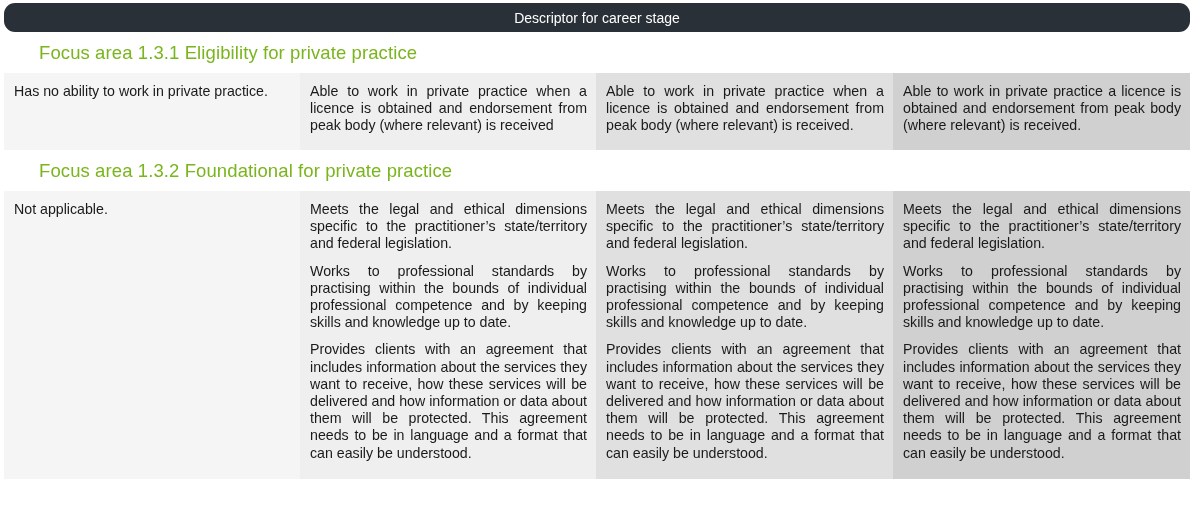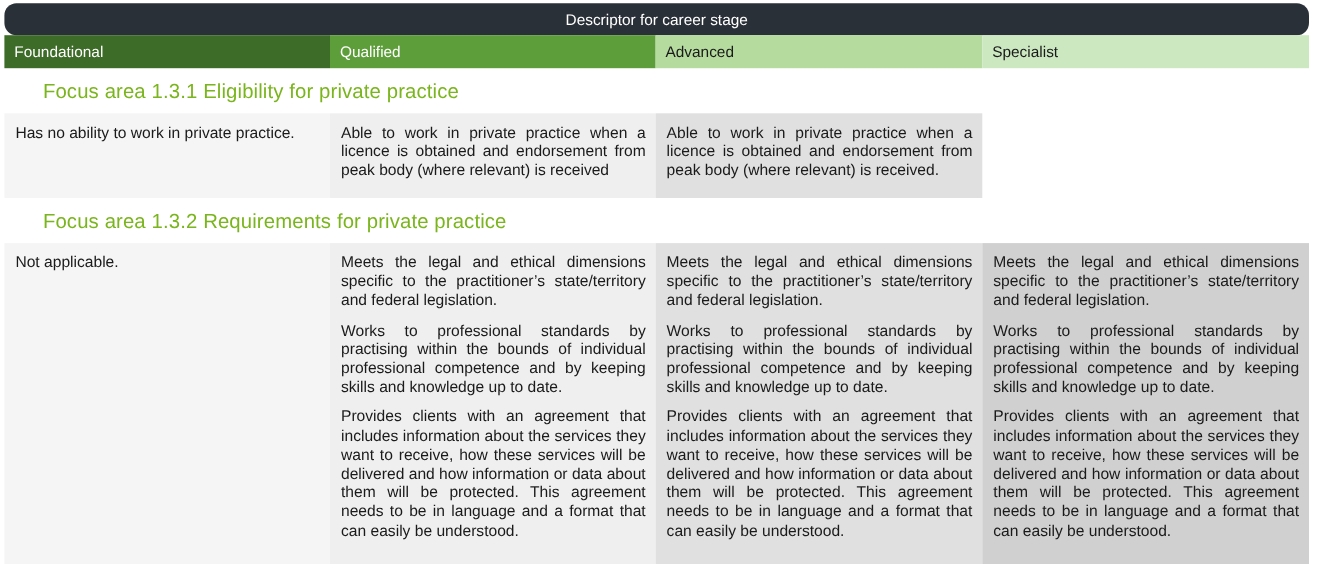--- a/index.html
+++ b/index.html
@@ -20,48 +20,45 @@
            color: #7ab51d; font-weight: normal; font-size: 18.5px; letter-spacing: 0.1px; }
   .row { display: flex; }
   .cell { box-sizing: border-box; padding: 10px 9px 8px 10px; font-size: 14.2px; line-height: 17.2px; }
   .cell.c1 { background: #f5f5f5; }
   .cell.c2 { background: #efefef; text-align: justify; }
   .cell.c3 { background: #e0e0e0; text-align: justify; }
   .cell.c4 { background: #d0d0d0; text-align: justify; }
   .cell p { margin: 0 0 10px 0; }
   .cell p:last-child { margin-bottom: 0; }
   .row1 { height: 77px; }
-  .row2 { height: 321px; }
+  .row2 { height: 288px; }
 </style>
 </head>
 <body>
 
 <div class="wrap">
   <div class="title-bar">Descriptor for career stage</div>
-  <div class="stage-row">
-    <div class="stage c1">Foundational</div>
-    <div class="stage c2">Qualified</div>
-    <div class="stage c3">Advanced</div>
-    <div class="stage c4">Specialist</div>
-  </div>
 
   <div class="focus">Focus area 1.3.1 Eligibility for private practice</div>
   <div class="row row1">
     <div class="cell c1">
         <p>Has no ability to work in private practice.</p>
       </div>
     <div class="cell c2">
         <p>Able to work in private practice when a licence is obtained and endorsement from peak body (where relevant) is received</p>
       </div>
     <div class="cell c3">
         <p>Able to work in private practice when a licence is obtained and endorsement from peak body (where relevant) is received.</p>
       </div>
+    <div class="cell c4">
+        <p>Able to work in private practice a licence is obtained and endorsement from peak body (where relevant) is received.</p>
+      </div>
   </div>
 
-  <div class="focus">Focus area 1.3.2 Requirements for private practice</div>
+  <div class="focus">Focus area 1.3.2 Foundational for private practice</div>
   <div class="row row2">
     <div class="cell c1">
       <p>Not applicable.</p>
     </div>
     <div class="cell c2">
       <p>Meets the legal and ethical dimensions specific to the practitioner’s state/territory and federal legislation.</p>
       <p>Works to professional standards by practising within the bounds of individual professional competence and by keeping skills and knowledge up to date.</p>
       <p>Provides clients with an agreement that includes information about the services they want to receive, how these services will be delivered and how information or data about them will be protected. This agreement needs to be in language and a format that can easily be understood.</p>
     </div>
     <div class="cell c3">

